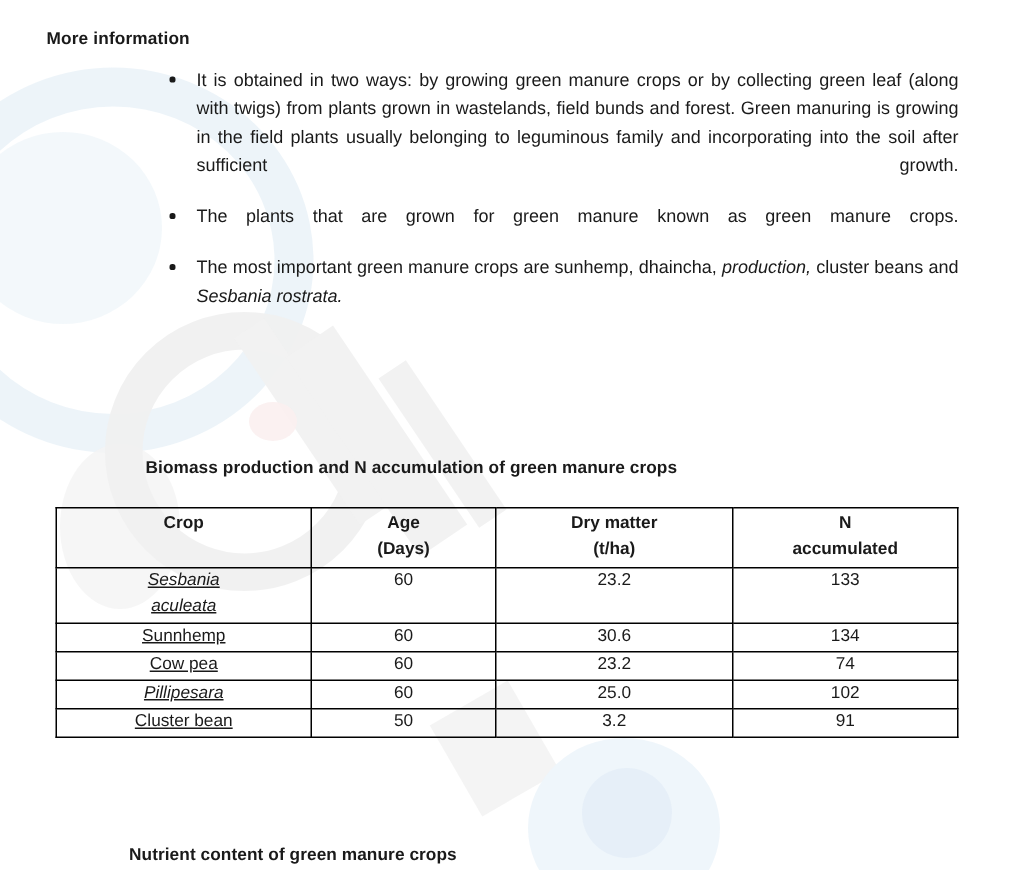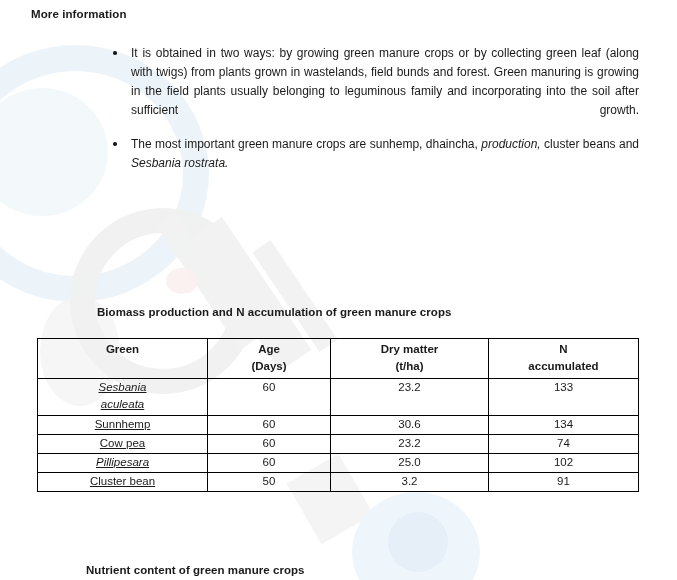--- a/index.html
+++ b/index.html
@@ -114,21 +114,21 @@
   }
 
   
   .page {
     position: relative;
     z-index: 1;
   }
   .section-title {
     position: absolute;
     left: 31px;
-    top: 8px;
+    top: 20px;
     font-size: 11.5px;
     font-weight: bold;
     letter-spacing: .1px;
   }
 
   .bullets {
     position: absolute;
     left: 111px;
     top: 44px;
     width: 528px;
@@ -229,41 +229,45 @@
   <div class="section-title">More information</div>
 
   <div class="bullets">
 
 
     <div class="bullet">
       <span class="dot"></span>
       <p class="justify-all">It is obtained in two ways: by growing green manure crops or by collecting green leaf (along with twigs) from plants grown in wastelands, field bunds and forest. Green manuring is growing in the field plants usually belonging to leguminous family and incorporating into the soil after sufficient growth.</p>
     </div>
 
+    <div class="bullet">
+      <span class="dot"></span>
+      <p class="justify-all">The plants that are grown for green manure known as green manure crops.</p>
+    </div>
 
     <div class="bullet">
       <span class="dot"></span>
       <p class="justify"><span>The most important green manure crops are sunhemp, dhaincha, </span><span class="it">production,</span><span> cluster beans and </span><span class="it">Sesbania rostrata.</span></p>
     </div>
 
   </div>
 
   <div class="table-caption caption-top">Biomass production and N accumulation of green manure crops</div>
 
   <table class="data">
     <colgroup>
       <col class="c-crop">
         <col class="c-age">
         <col class="c-dm">
         <col class="c-n">
     </colgroup>
     <thead>
       <tr>
         <th>
-          <div>Green</div>
+          <div>Crop</div>
           <div></div>
         </th>
         <th>
           <div>Age</div>
           <div>(Days)</div>
         </th>
         <th>
           <div>Dry matter</div>
           <div>(t/ha)</div>
         </th>

